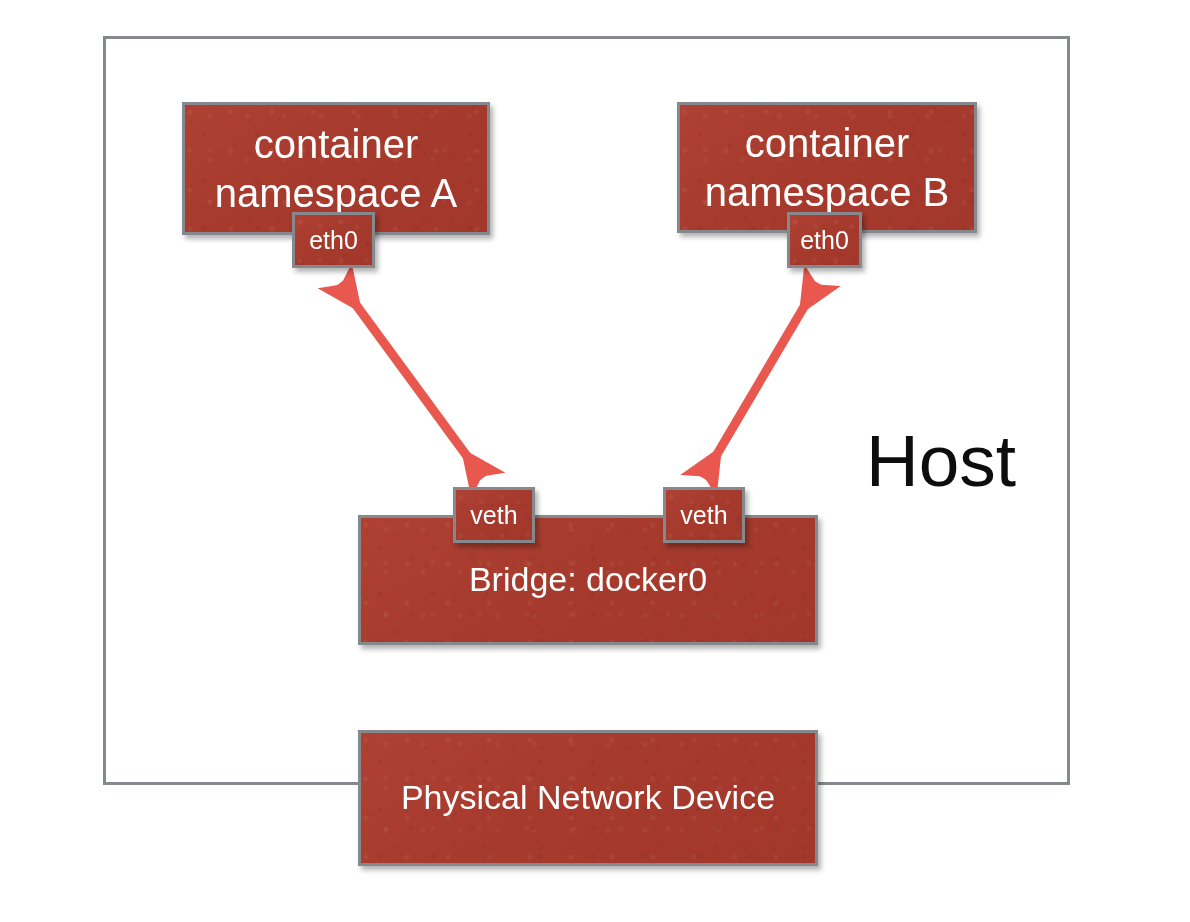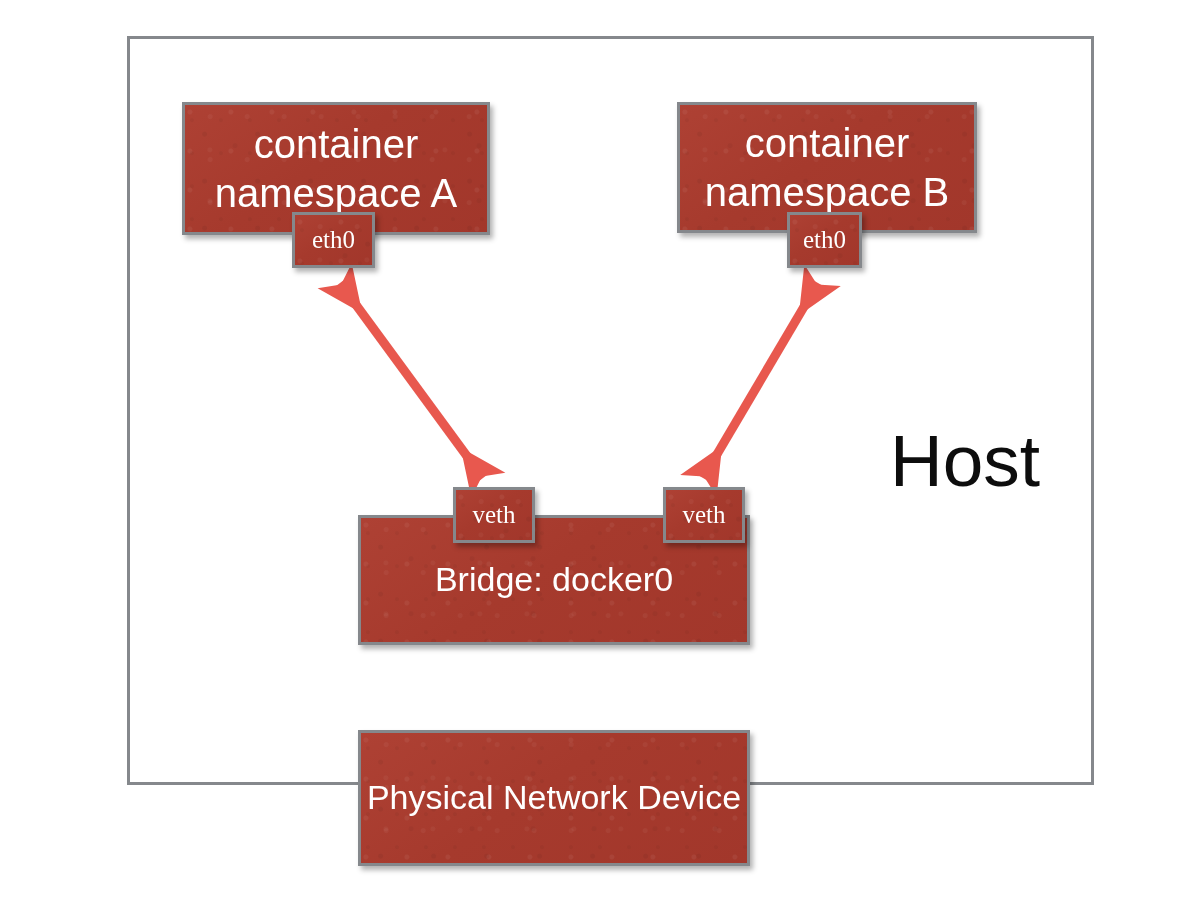--- a/index.html
+++ b/index.html
@@ -73,48 +73,48 @@
   }
 
   
   .container-ns { }
   .container-ns .node-label { font-size: 40px; }
 
   #container-a { left: 182px; top: 102px; width: 308px; height: 133px; }
   #container-b { left: 677px; top: 102px; width: 300px; height: 131px; }
 
   .iface-badge { }
-  .iface-badge .node-label { font-size: 25px; font-family: Liberation Serif, serif; }
+  .iface-badge .node-label { font-size: 25px; }
 
   #eth0-a { left: 292px; top: 212px; width: 83px; height: 56px; }
   #eth0-b { left: 787px; top: 212px; width: 75px; height: 56px; }
   #veth-left  { left: 453px; top: 487px; width: 82px; height: 56px; }
   #veth-right { left: 663px; top: 487px; width: 82px; height: 56px; }
 
-  #bridge { left: 358px; top: 515px; width: 392px; height: 130px; }
+  #bridge { left: 358px; top: 515px; width: 460px; height: 130px; }
   #bridge .node-label { font-size: 34px; }
 
-  #physical-device { left: 358px; top: 730px; width: 392px; height: 136px; align-items: center; }
+  #physical-device { left: 358px; top: 730px; width: 460px; height: 136px; align-items: center; }
   #physical-device .node-label { font-size: 34px; }
 
   
   .arrow-layer {
     position: absolute;
     left: 0;
     top: 0;
     width: 1190px;
     height: 922px;
     pointer-events: none;
   }
 
   
   .z-bridge   { z-index: 3; }
   .z-arrow    { z-index: 5; }
   .z-badge    { z-index: 7; }
-  .z-host     { z-index: 1; margin-left: 24px; }
+  .z-host     { z-index: 1; }
   .z-physical { z-index: 4; }
 </style>
 </head>
 <body>
 
 <div id="canvas">
 
   <div class="host-rect z-host"></div>
   <div class="host-label z-host">Host</div>
 

